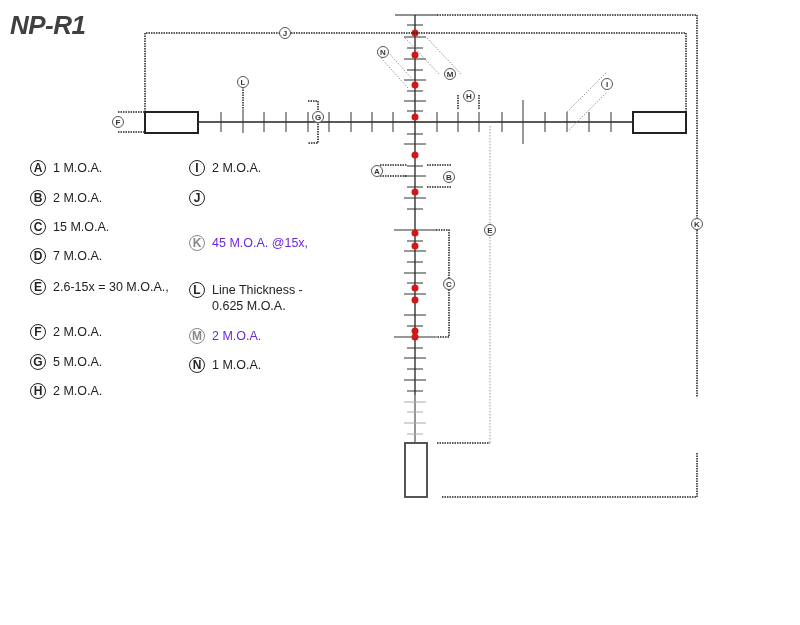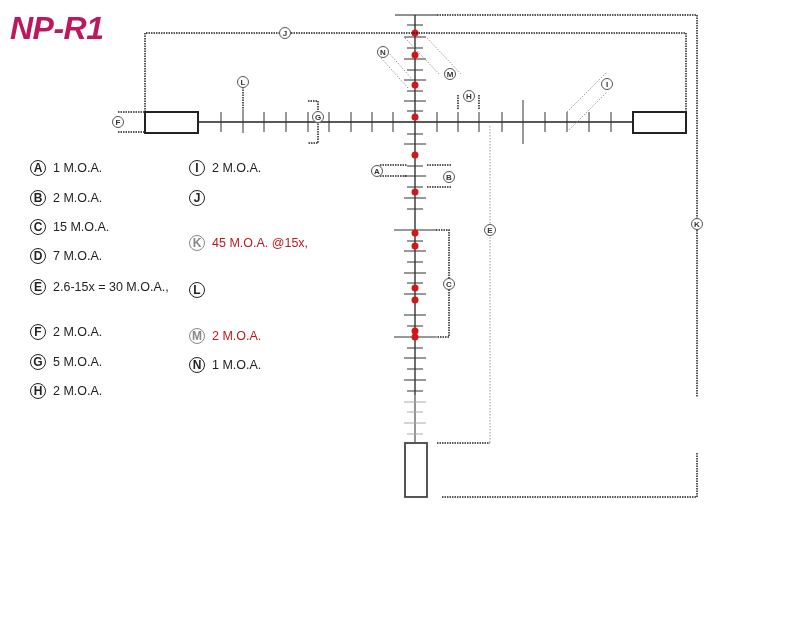--- a/index.html
+++ b/index.html
@@ -1,22 +1,22 @@
 <!DOCTYPE html>
 <html><head>
   <meta charset="utf-8">
   <style>
     html, body { margin: 0; padding: 0; background: #ffffff; }
     body { width: 800px; height: 625px; position: relative; overflow: hidden; font-family: "Liberation Sans", sans-serif; }
-    .title { position: absolute; left: 10px; top: 10px; font-size: 32px; font-weight: bold; font-style: italic; color: #be185d; letter-spacing: -0.5px; }
+    .title { position: absolute; left: 10px; top: 10px; font-size: 26px; font-weight: bold; font-style: italic; color: #404040; letter-spacing: -0.5px; }
     svg.reticle { position: absolute; left: 0; top: 0; }
     .legend-item { position: absolute; display: flex; align-items: flex-start; font-size: 12.5px; color: #222; line-height: 16px; }
     .legend-item .badge { width: 16px; height: 16px; border: 1.5px solid #222; border-radius: 50%; display: inline-flex; align-items: center; justify-content: center; font-size: 12px; font-weight: bold; margin-right: 7px; flex: 0 0 auto; box-sizing: border-box; }
     .legend-item.faded .badge { border-color: #888; color: #888; }
-    .legend-item.faded .text { color: #b91c1c; text-align: right; }
+    .legend-item.faded .text { color: #6d28d9; text-align: right; }
     .legend-item .text { white-space: pre-line; }
     .lbl { font-family: "Liberation Sans", sans-serif; font-size: 8px; font-weight: bold; }
   </style>
 </head>
 <body>
 
 <div class="title">NP-R1</div>
 
 <svg class="reticle" width="800" height="625" viewBox="0 0 800 625">
 
@@ -219,20 +219,22 @@
 </div>
 <div class="legend-item" style="left:189px; top:190px;">
   <span class="badge">J</span>
 </div>
 <div class="legend-item faded" style="left:189px; top:235px;">
   <span class="badge">K</span>
   <span class="text">45 M.O.A. @15x,</span>
 </div>
 <div class="legend-item" style="left:189px; top:282px;">
   <span class="badge">L</span>
+  <span class="text">Line Thickness -
+0.625 M.O.A.</span>
 </div>
 <div class="legend-item faded" style="left:189px; top:328px;">
   <span class="badge">M</span>
   <span class="text">2 M.O.A.</span>
 </div>
 <div class="legend-item" style="left:189px; top:357px;">
   <span class="badge">N</span>
   <span class="text">1 M.O.A.</span>
 </div>
 

